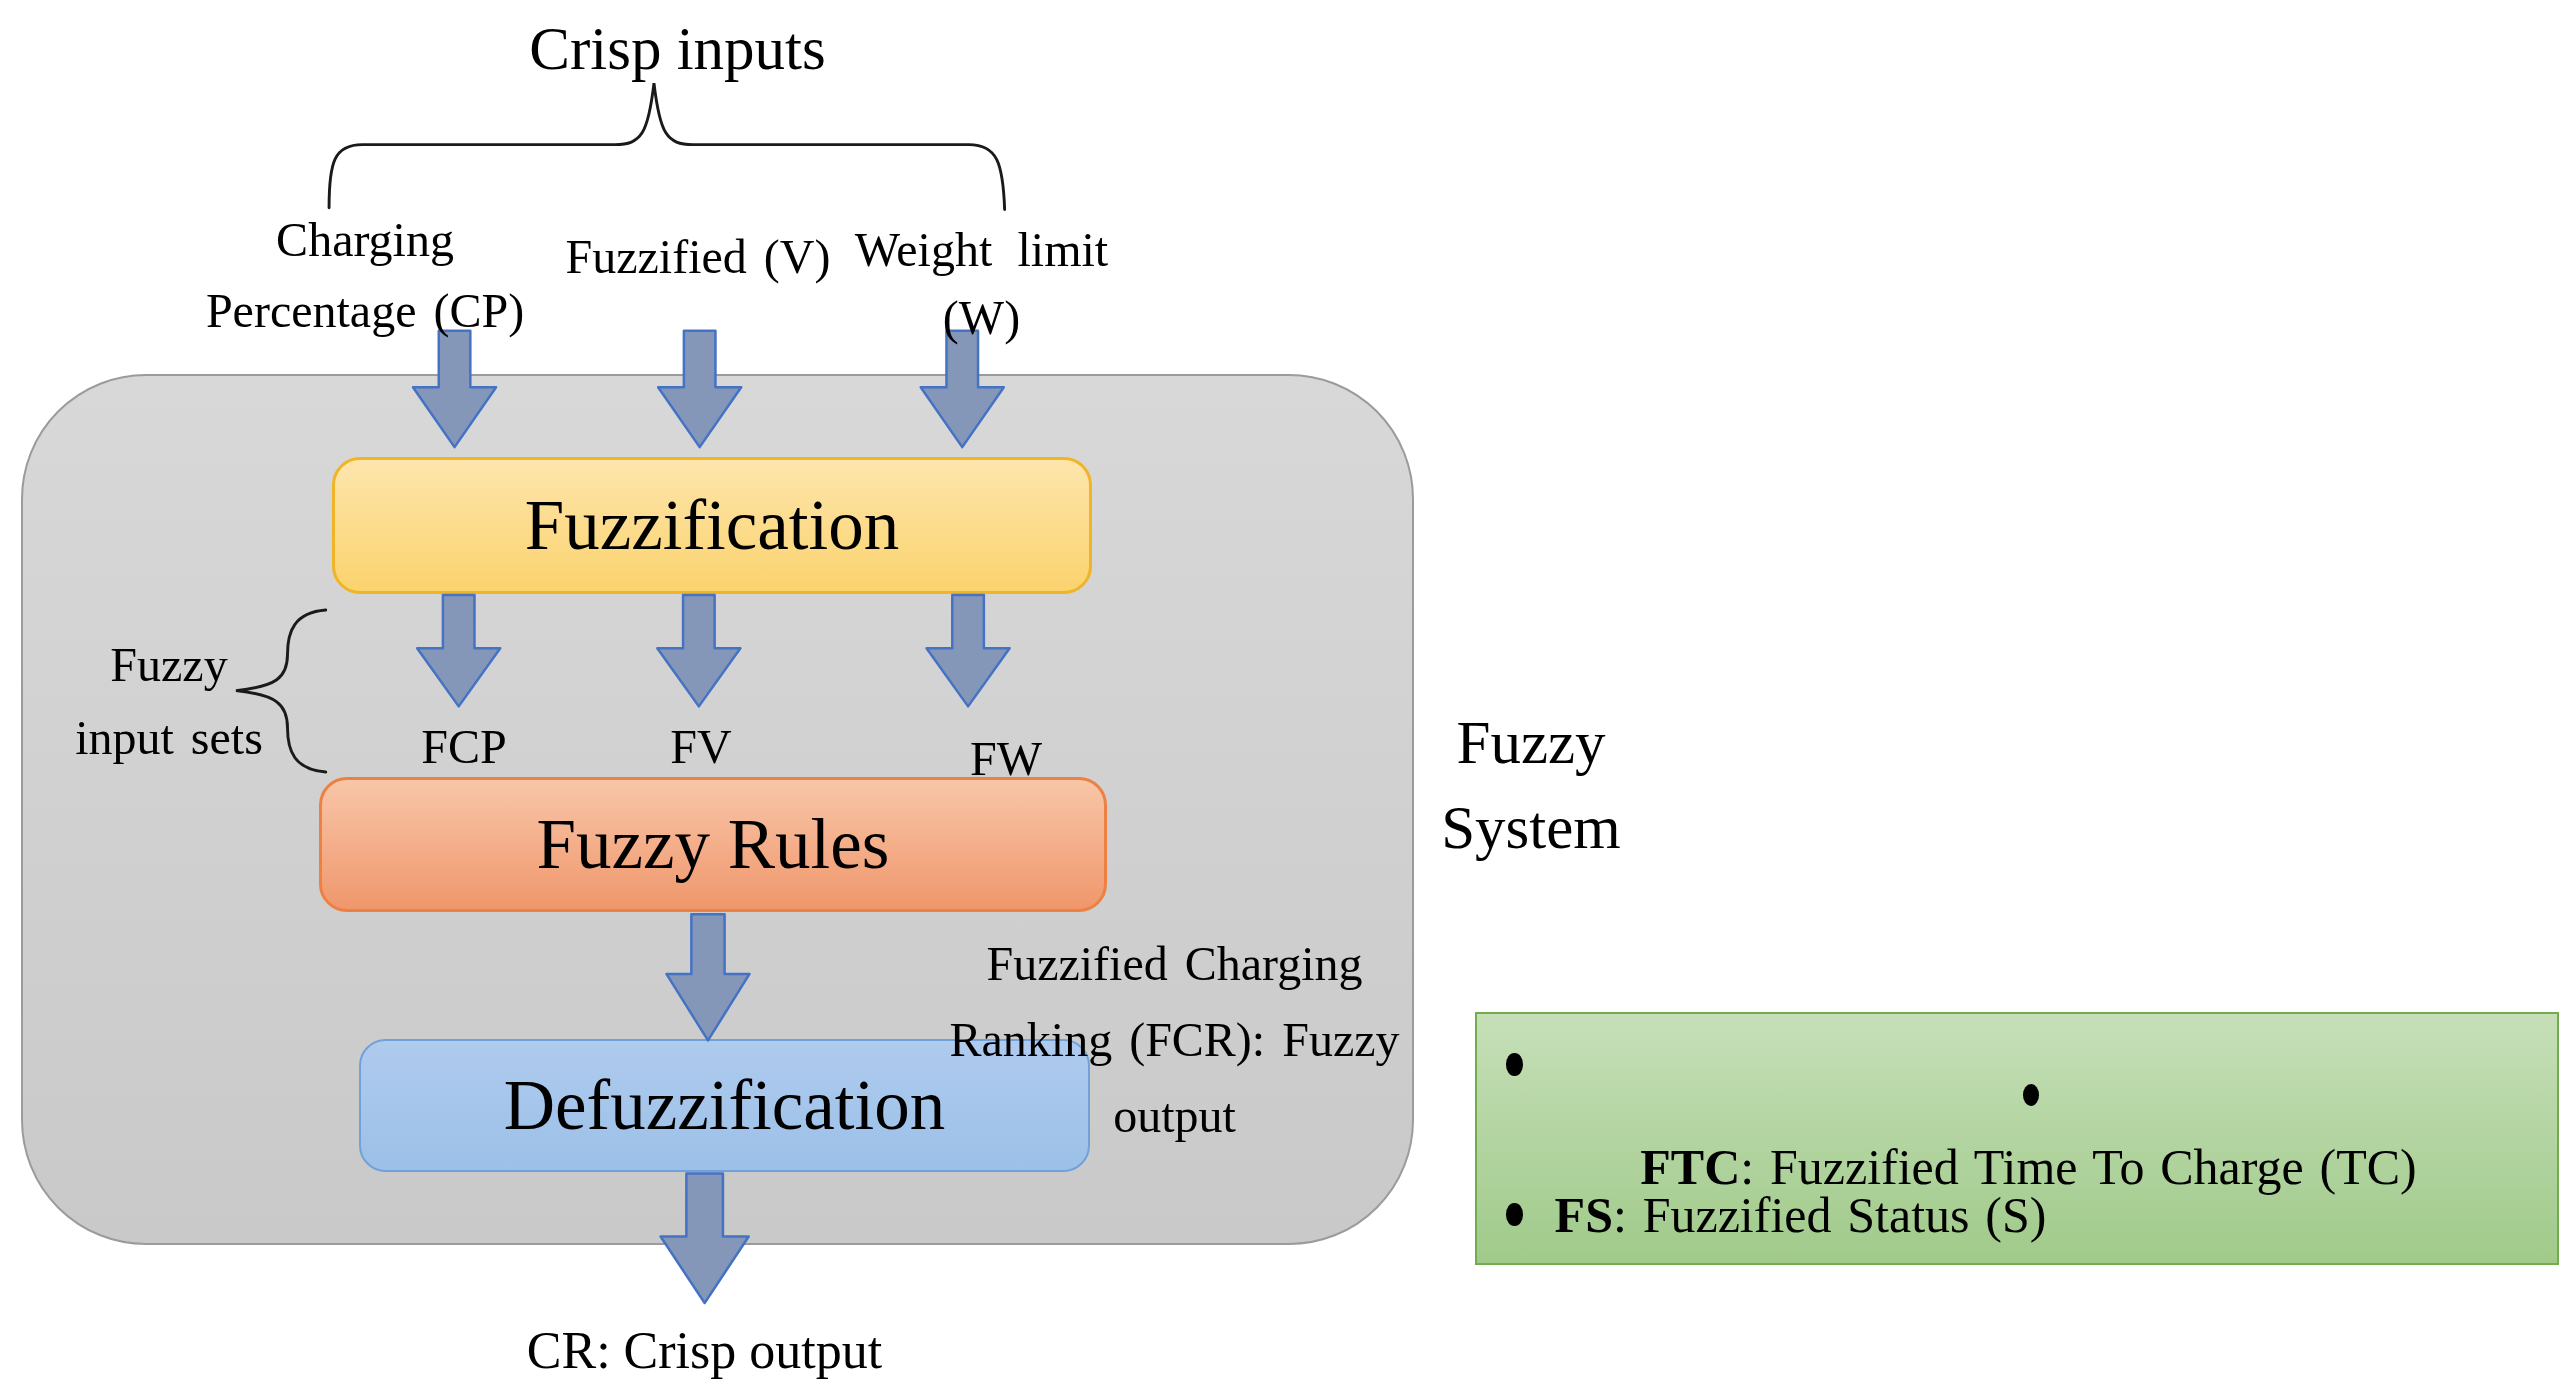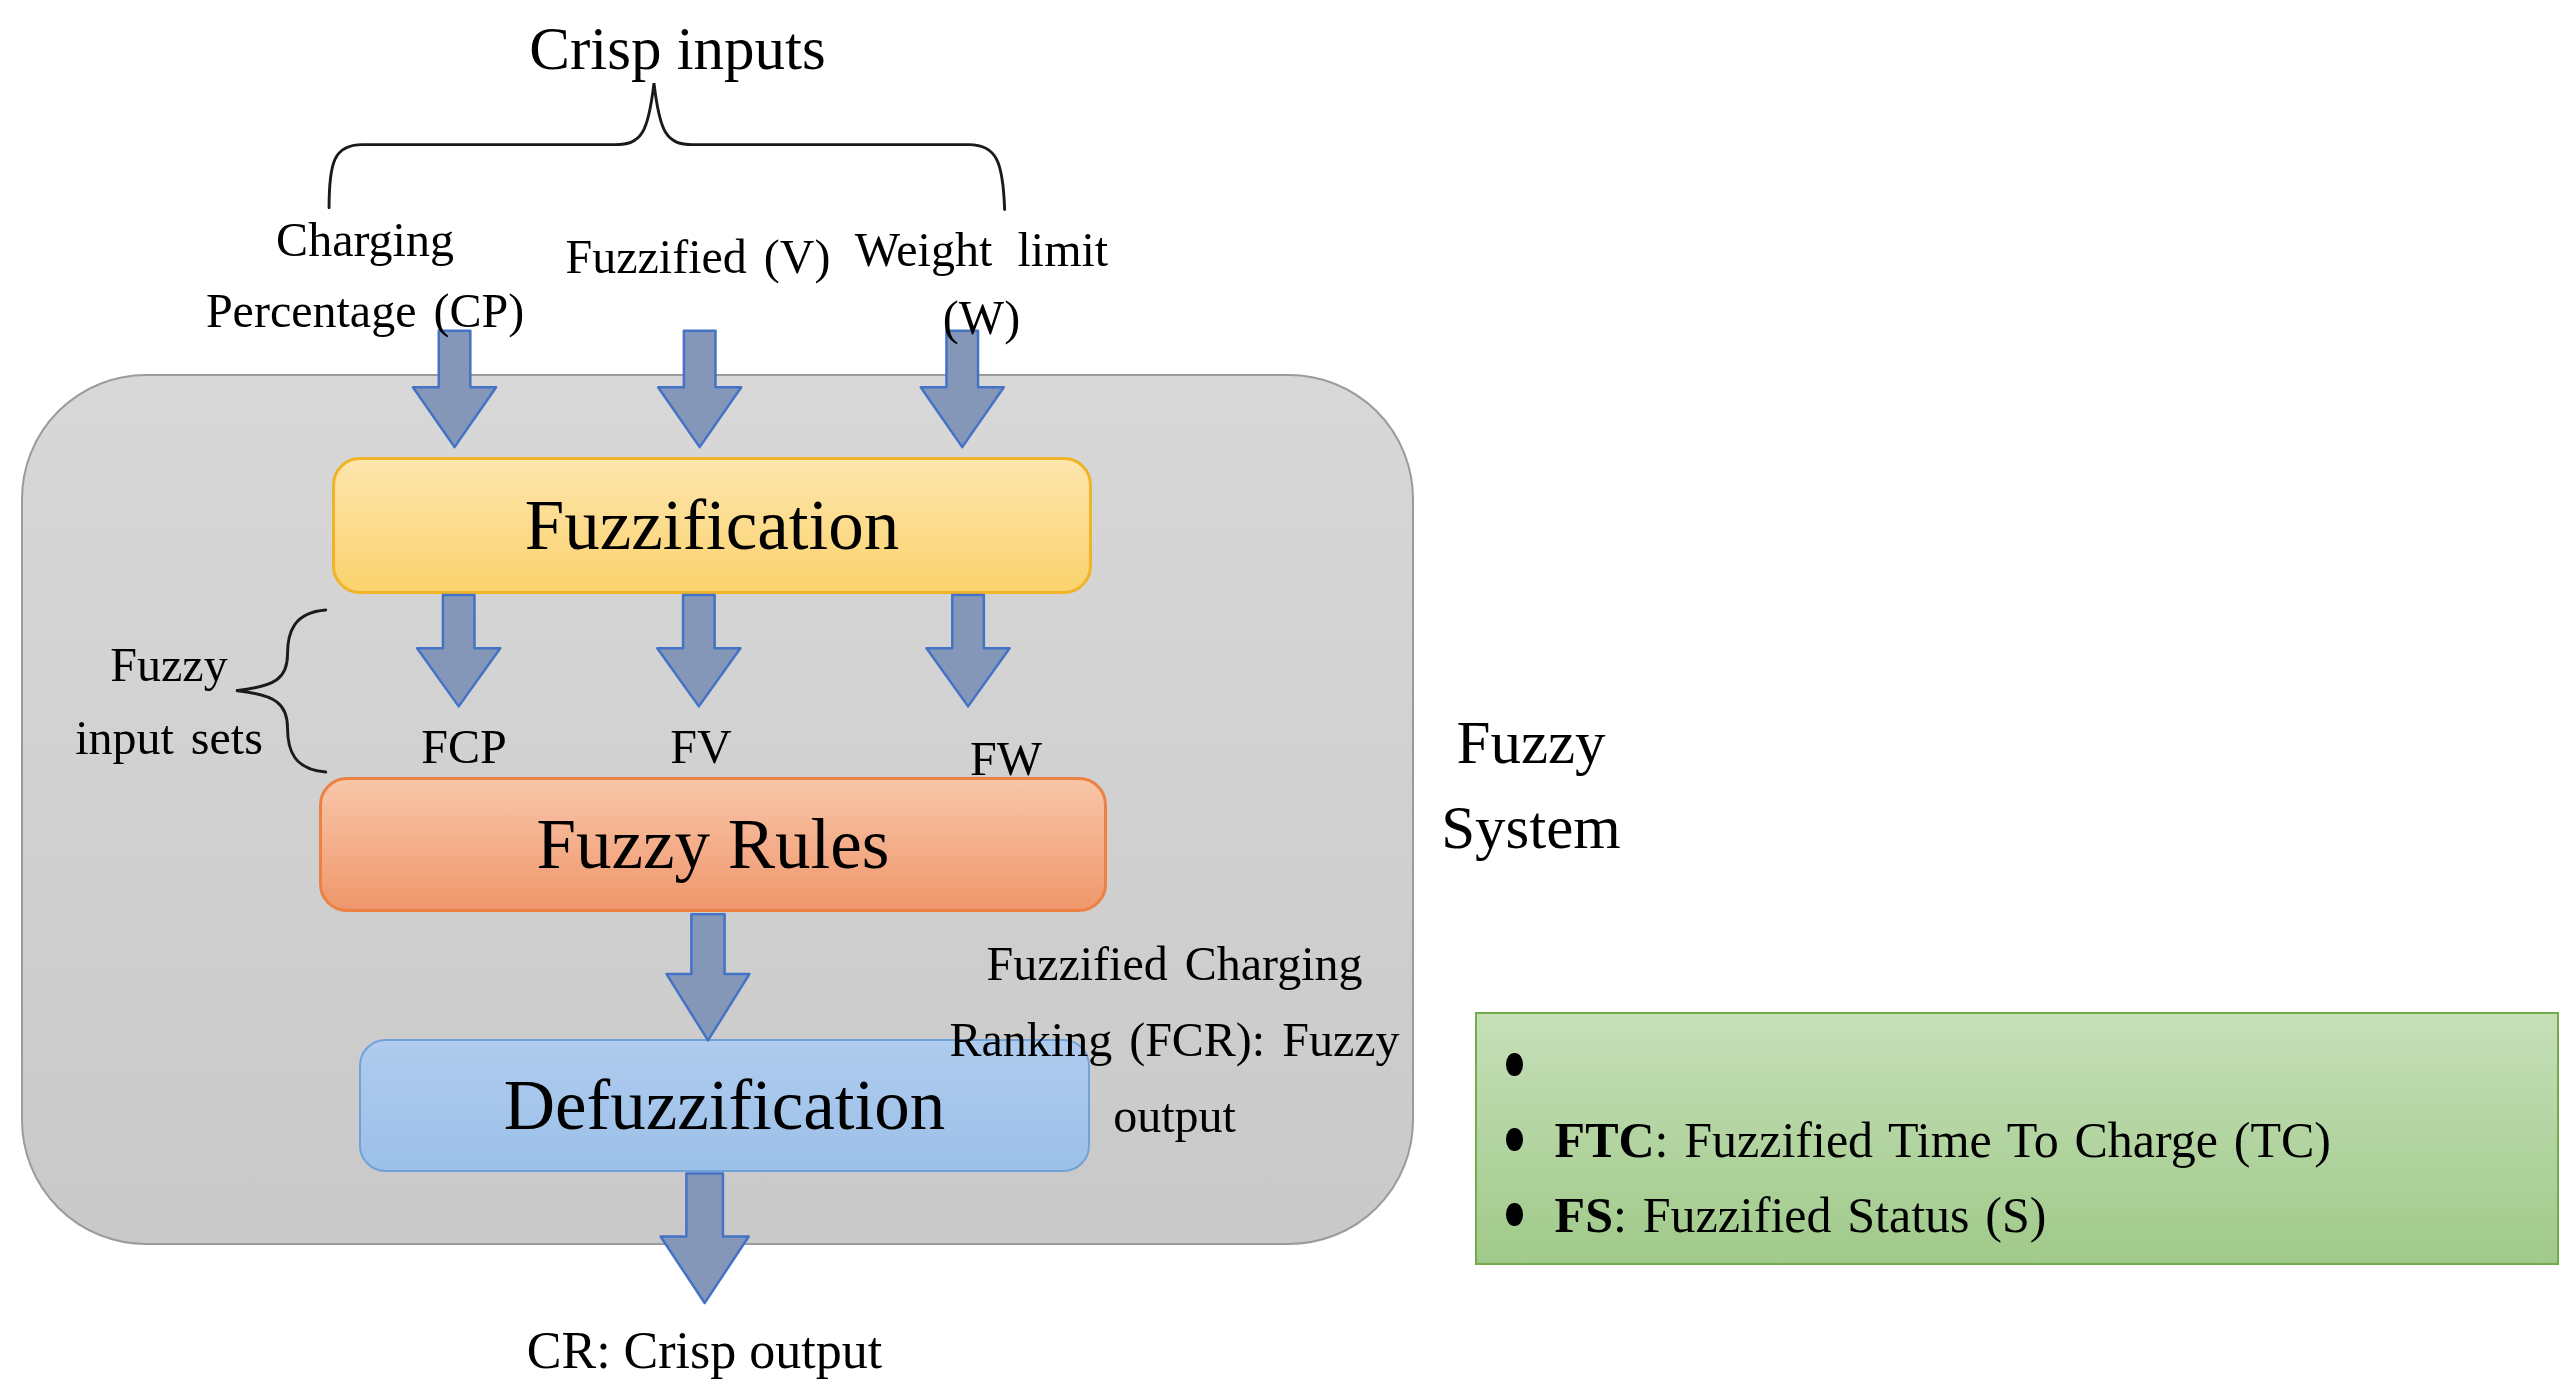--- a/index.html
+++ b/index.html
@@ -79,21 +79,21 @@
     border:2.5px solid var(--legend-border);
     background:linear-gradient(180deg,var(--legend-fill-top) 0%,var(--legend-fill-bottom) 100%);
     box-sizing:border-box;
   }
   .legend-row{
     left:1501px;width:1055px;height:55px;
     display:flex;align-items:center;gap:32px;
     font-size:50px;white-space:nowrap;word-spacing:3.3px;
   }
   .legend-row.r1{top:1037px;}
-  .legend-row.r2{top:1112px;}
+  .legend-row.r2{top:1084px;flex-direction:column;}
   .legend-row.r3{top:1187px;}
   .bullet{
     width:16.6px;height:22.4px;border-radius:50%;
     background:var(--text,#000);flex:0 0 auto;margin-left:5px;
   }
   .legend-abbr{font-weight:700;}
 
   svg.overlay{position:absolute;left:0;top:0;pointer-events:none;}
   .arrow{fill:var(--arrow-fill);stroke:var(--arrow-stroke);stroke-width:3;stroke-linejoin:round;}
   .brace{fill:none;stroke:#1a1a1a;stroke-width:3.5;stroke-linecap:round;}

